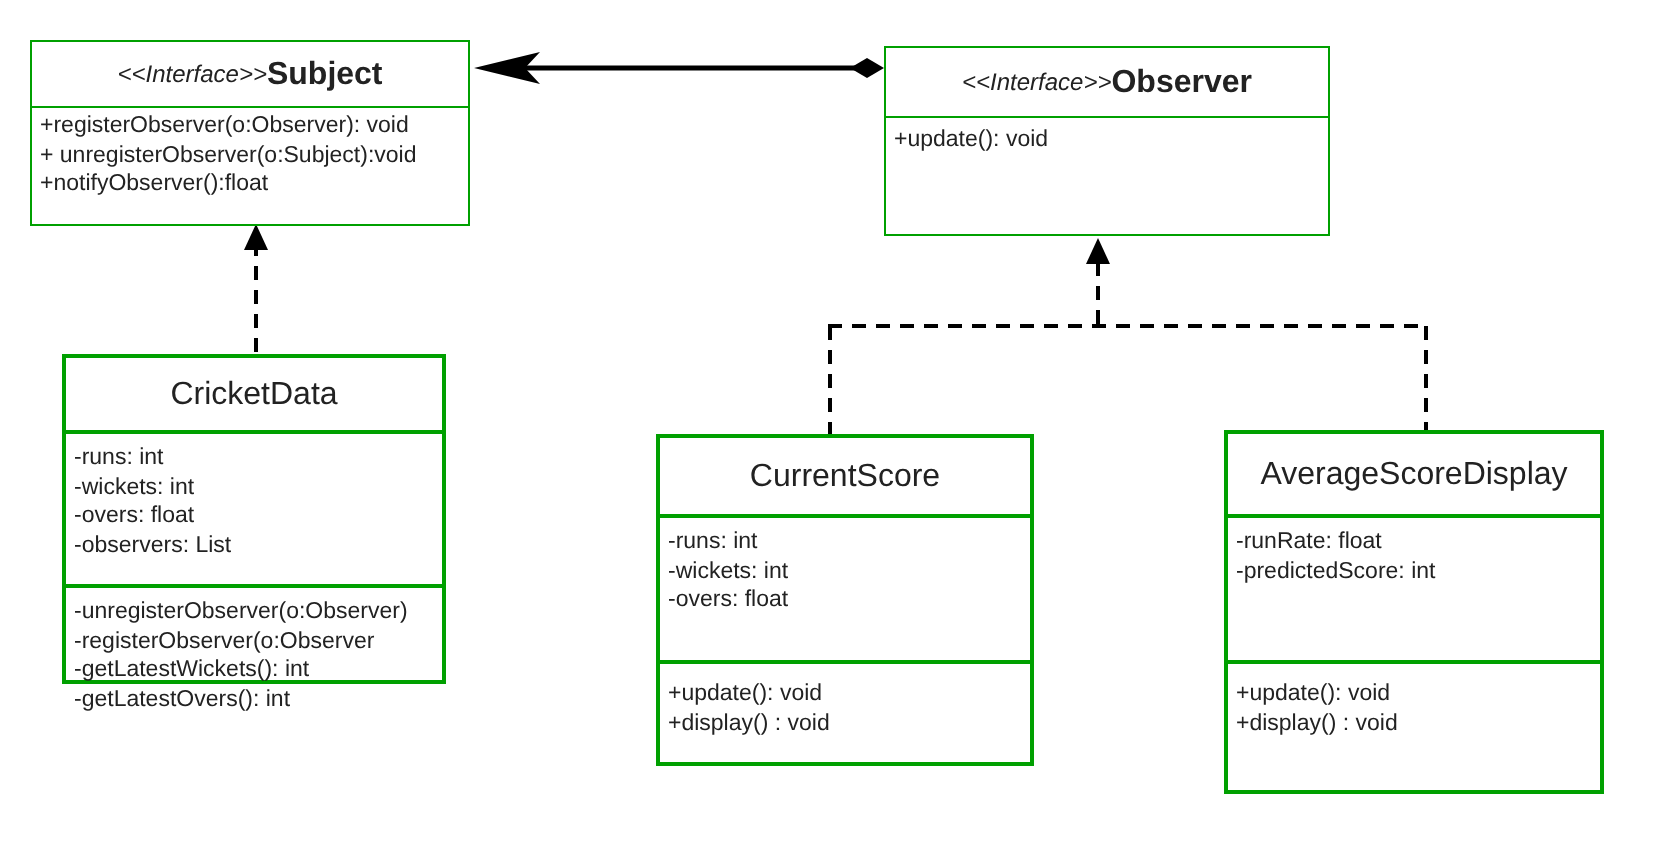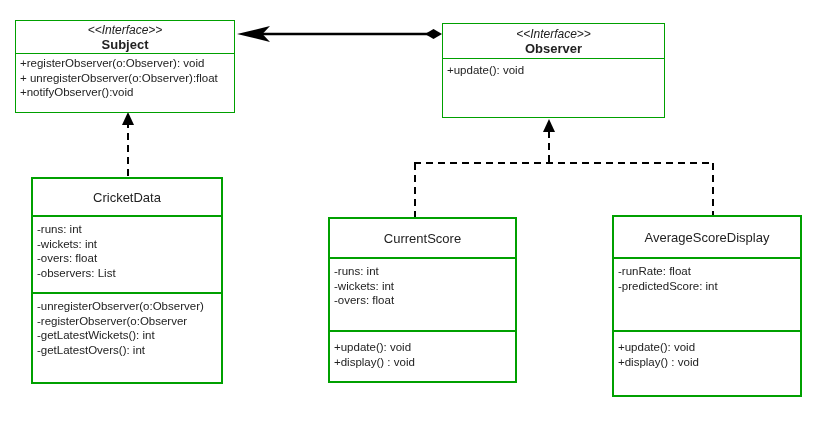--- a/index.html
+++ b/index.html
@@ -17,28 +17,28 @@
   }
   #connectors{position:absolute;left:0;top:0;width:836px;height:421px;}
   .uml-class{
     position:absolute;
     background:#ffffff;
     border:2px solid var(--green);
     box-sizing:border-box;
   }
   .uml-class.thin{border-width:1px;}
   .title{
-    display:flex;flex-direction:column;justify-content:center;align-items:center;
+    display:flex;flex-direction:row;justify-content:center;align-items:center;
     box-sizing:border-box;
     border-bottom:2px solid var(--green);
     text-align:center;
   }
   .thin .title{border-bottom-width:1px;}
   .stereotype{font-style:italic;font-size:12px;line-height:14px;}
-  .cname{font-size:13px;line-height:15px;}
+  .cname{font-size:16px;line-height:15px;}
   .cname.bold{font-weight:bold;}
   .compartment{
     box-sizing:border-box;
     padding:5px 4px 0 4px;
     font-size:11.5px;
     line-height:14.5px;
     white-space:nowrap;
     overflow:hidden;
   }
   .compartment.sep{border-bottom:2px solid var(--green);}
@@ -71,36 +71,36 @@
     </g>
   </svg>
 
   <div class="uml-class thin" style="left:15px;top:20px;width:220px;height:93px;">
     <div class="title" style="height:33px;">
       <div class="stereotype">&lt;&lt;Interface&gt;&gt;</div>
       <div class="cname bold">Subject</div>
     </div>
     <div class="compartment" style="padding-top:2px;">
       <div class="mline">+registerObserver(o:Observer): void</div>
-      <div class="mline">+ unregisterObserver(o:Observer):float</div>
-      <div class="mline">+notifyObserver():void</div>
+      <div class="mline">+ unregisterObserver(o:Subject):void</div>
+      <div class="mline">+notifyObserver():float</div>
     </div>
   </div>
 
   <div class="uml-class thin" style="left:442px;top:23px;width:223px;height:95px;">
     <div class="title" style="height:35px;">
       <div class="stereotype">&lt;&lt;Interface&gt;&gt;</div>
       <div class="cname bold">Observer</div>
     </div>
     <div class="compartment" style="padding-top:4px;">
       <div class="mline">+update(): void</div>
     </div>
   </div>
 
-  <div class="uml-class" style="left:31px;top:177px;width:192px;height:207px;">
+  <div class="uml-class" style="left:31px;top:177px;width:192px;height:165px;">
     <div class="title" style="height:38px;">
       <div class="cname">CricketData</div>
     </div>
     <div class="compartment sep" style="height:77px;">
       <div class="mline">-runs: int</div>
       <div class="mline">-wickets: int</div>
       <div class="mline">-overs: float</div>
       <div class="mline">-observers: List</div>
     </div>
     <div class="compartment">

